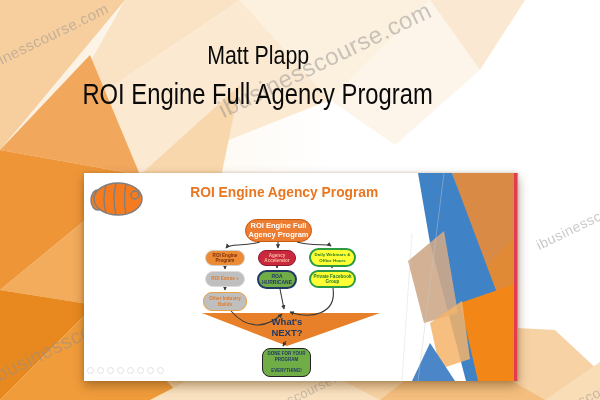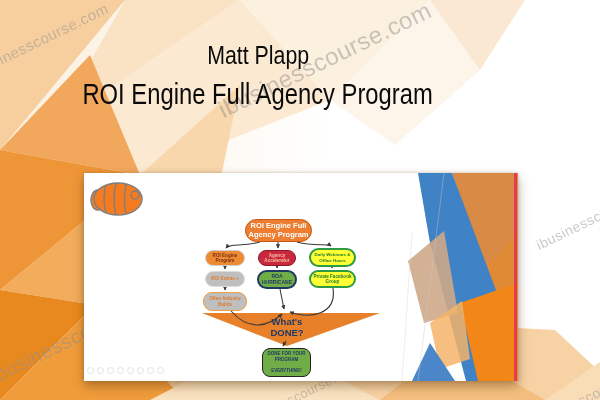--- a/index.html
+++ b/index.html
@@ -90,20 +90,21 @@
     <svg class="fist" width="58" height="40" viewBox="0 0 58 40">
       <ellipse cx="8" cy="21" rx="7" ry="10" fill="#F47B20" stroke="#7f7f7f" stroke-width="1.5"></ellipse>
       <ellipse cx="28" cy="20" rx="24" ry="16" fill="#F47B20" stroke="#7f7f7f" stroke-width="1.5"></ellipse>
       <path d="M16,6 q-4,14 0,28" fill="none" stroke="#7f7f7f" stroke-width="1.4"></path>
       <path d="M26,4 q-4,16 0,32" fill="none" stroke="#7f7f7f" stroke-width="1.4"></path>
       <path d="M36,5 q-3,15 0,30" fill="none" stroke="#7f7f7f" stroke-width="1.4"></path>
       <circle cx="45" cy="16" r="4" fill="#F47B20" stroke="#7f7f7f" stroke-width="1.4"></circle>
     </svg>
 
     <div class="slide-head">
+      <div><span class="slide-title">ROI Engine Agency Program</span></div>
     </div>
 
     <svg class="flow-svg" width="434" height="208">
       <defs>
         <marker id="ah" markerWidth="6" markerHeight="6" refX="3.5" refY="2" orient="auto">
           <path d="M0,0 L4,2 L0,4 z" fill="#3a3a3a"></path>
         </marker>
       </defs>
       <polygon points="118,140 296,140 203,173" fill="#E8802A"></polygon>
       <g stroke="#3a3a3a" stroke-width="1.1" fill="none" marker-end="url(#ah)">
@@ -123,21 +124,21 @@
 
     <div class="node node-root">ROI Engine Full Agency Program</div>
     <div class="node pill p-l1">ROI Engine Program</div>
     <div class="node pill p-l2">ROI Extras +</div>
     <div class="node pill p-l3">Other Industry Builds</div>
     <div class="node pill p-m1">Agency Accelerator</div>
     <div class="node pill p-m2">ROA HURRICANE</div>
     <div class="node pill p-r1">Daily Webinars &amp; Office Hours</div>
     <div class="node pill p-r2">Private Facebook Group</div>
 
-    <div class="whats-next">What's DONE?</div>
+    <div class="whats-next">What's NEXT?</div>
 
     <div class="done-box">
       <span>DONE FOR YOUR PROGRAM</span>
       <span>EVERYTHING!</span>
     </div>
 
     <svg class="right-art" width="118" height="208" viewBox="0 0 118 208">
       <polygon points="52,0 118,0 118,130 85,95" fill="#D98A44"></polygon>
       <polygon points="85,95 118,60 118,208 70,208" fill="#E18A36"></polygon>
       <polygon points="18,0 52,0 112,160 84,208 66,208 30,70" fill="#3F82C6"></polygon>

